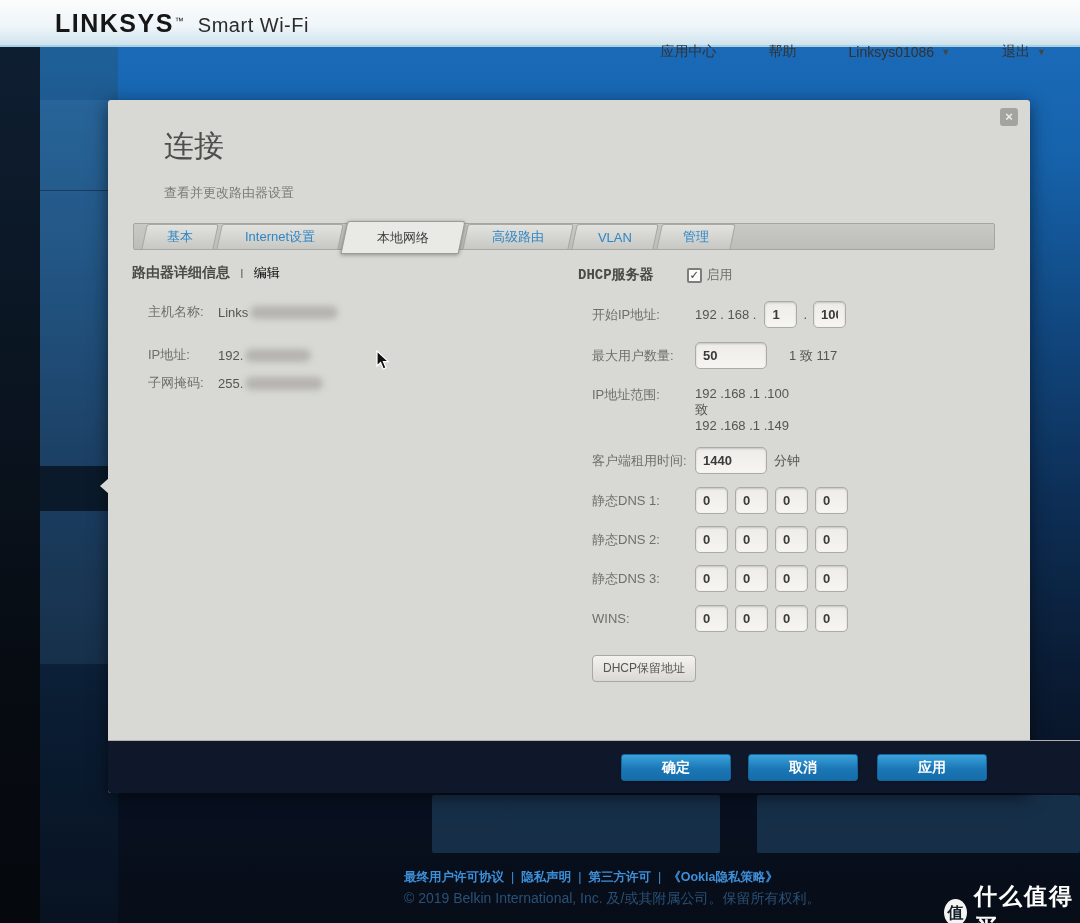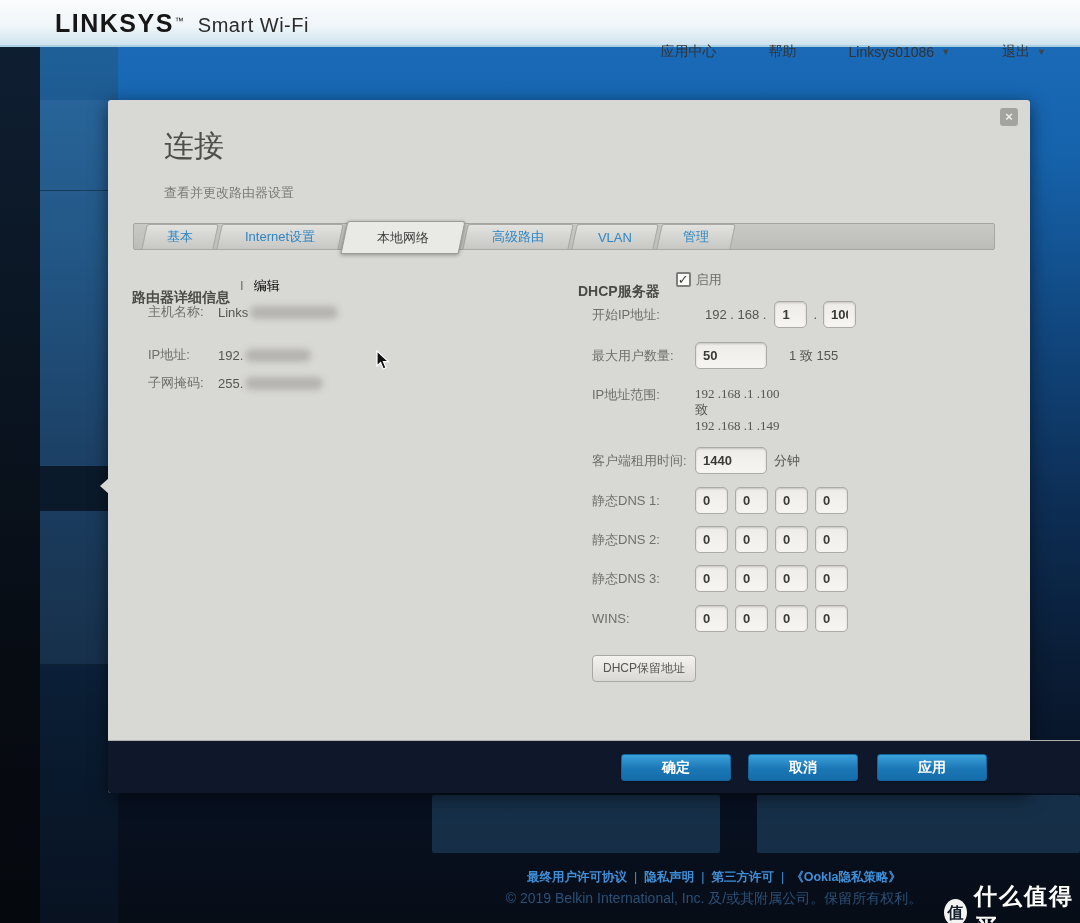--- a/index.html
+++ b/index.html
@@ -54,21 +54,21 @@
     border-radius:3px 3px 0 0; cursor:pointer; z-index:1; }
   .tab > span { transform:skewX(12deg); font-size:13px; color:#2e86c4; white-space:nowrap; }
   .tab.active { height:33px; margin-top:-3px; background:#e9e9e6; border-color:#9b9b97;
     box-shadow:0 1px 4px rgba(0,0,0,0.35); z-index:3; }
   .tab.active > span { color:#3e3e3c; }
 
   
   .row { position:absolute; display:flex; align-items:center; }
   .lbl { font-size:13px; color:#6e6e6b; }
   .val { font-size:13px; color:#555551; }
-  .heading { font-size:14px; font-weight:bold; color:#4a4a47;margin-top:25px; }
+  .heading { font-size:14px; font-weight:bold; color:#4a4a47; }
   .link { font-size:13px; color:#000000; cursor:pointer; }
   .redact { display:inline-block; height:13px; background:#b5b4b0; border-radius:7px; filter:blur(3px); margin-left:2px; }
 
   input.ctl { background:linear-gradient(#edece8,#f6f5f1); border:1px solid #acaba7; border-radius:5px;
     box-shadow:inset 0 1px 2px rgba(0,0,0,0.18); font-family:inherit; font-size:13px; font-weight:bold;
     color:#3a3a38; padding:0 7px; height:27px; }
   .octet { width:33px; }
   .wide { width:72px; }
 
   .checkbox { width:15px; height:15px; background:#fbfbf9; border:2px solid #7d7d7a; border-radius:2px;
@@ -77,21 +77,21 @@
   .gray-btn { background:linear-gradient(#f4f3ef,#d9d8d4); border:1px solid #a9a8a4; border-radius:4px;
     font-size:12px; color:#55555            2; padding:4px 10px; cursor:pointer; font-family:inherit; color:#555552; }
   .blue-btn { position:absolute; width:110px; height:27px; border:1px solid #14669f; border-radius:3px;
     background:linear-gradient(#3ba2da,#1b77b6 55%,#156da9); color:#fff; font-size:14px; font-weight:bold;
     font-family:inherit; cursor:pointer; box-shadow:0 1px 2px rgba(0,0,0,0.3); }
 
   #dlg-footer { position:absolute; left:0; top:640px; width:986px; height:53px;
     background:#0f172a; border-top:1px solid #b0afab; border-radius:0 0 3px 3px; }
 
   
-  #page-footer { position:absolute; right:56px; top:869px; text-align:center; z-index:20; width:620px; }
+  #page-footer { position:absolute; right:56px; top:869px; text-align:left; z-index:20; width:620px; }
   .f-links { font-size:12.5px; font-weight:bold; color:#3e8fd8; }
   .f-links span.sep { color:#3e8fd8; margin:0 7px; font-weight:normal; }
   .f-link { cursor:pointer; }
   .f-copy { font-size:14px; color:#2a5076; margin-top:4px; }
 
   #watermark { position:absolute; left:944px; top:881px; display:flex; align-items:center; gap:7px; z-index:30; }
   #wm-badge { width:27px; height:27px; background:#f4f4f2; border-radius:50%; text-align:center;
     line-height:27px; font-size:16px; font-weight:bold; color:#141f2c; }
   #wm-text { font-size:23px; font-weight:bold; color:#fdfdfc; letter-spacing:2px; }
 
@@ -287,45 +287,45 @@
     <span class="lbl" style="width:70px;">IP地址:</span>
     <span class="val">192.</span>
     <span class="redact" style="width:66px;"></span>
   </div>
   <div class="row" style="left:40px; top:274px;justify-content:center;">
     <span class="lbl" style="width:70px;">子网掩码:</span>
     <span class="val">255.</span>
     <span class="redact" style="width:78px;"></span>
   </div>
 
-  <div class="row" style="left:470px; top:158px; gap:16px;">
+  <div class="row" style="left:470px; top:166px; gap:33px;font-family:Liberation Mono, monospace;">
     <span class="heading">DHCP服务器</span>
     <span style="display:flex; align-items:center; gap:5px;">
       <span class="checkbox">✓</span>
       <span class="lbl">启用</span>
     </span>
   </div>
 
   <div class="row" style="left:484px; top:201px; height:27px;">
     <span class="lbl" style="width:103px;">开始IP地址:</span>
-    <span class="val" style="margin-right:8px;margin-left:10px;">192 . 168 .</span>
+    <span class="val" style="margin-right:8px;">192 . 168 .</span>
     <input class="ctl octet" value="1" style="">
     <span class="val" style="margin:0 6px;">.</span>
     <input class="ctl octet" value="100" style="">
   </div>
 
   <div class="row" style="left:484px; top:242px; height:27px;">
     <span class="lbl" style="width:103px;">最大用户数量:</span>
     <input class="ctl wide" value="50" style="">
-    <span class="val" style="margin-left:22px;">1 致 155</span>
+    <span class="val" style="margin-left:22px;">1 致 117</span>
   </div>
 
   <div class="row" style="left:484px; top:286px; align-items:flex-start;">
     <span class="lbl" style="width:103px;">IP地址范围:</span>
-    <span class="val" style="line-height:16px;font-family:Liberation Serif, serif;">
+    <span class="val" style="line-height:16px;">
       <span>192 .168 .1 .100</span><br>
       <span>致</span><br>
       <span>192 .168 .1 .149</span>
     </span>
   </div>
 
   <div class="row" style="left:484px; top:347px; height:27px;">
     <span class="lbl" style="width:103px;">客户端租用时间:</span>
     <input class="ctl wide" value="1440" style="">
     <span class="val" style="margin-left:7px;">分钟</span>

